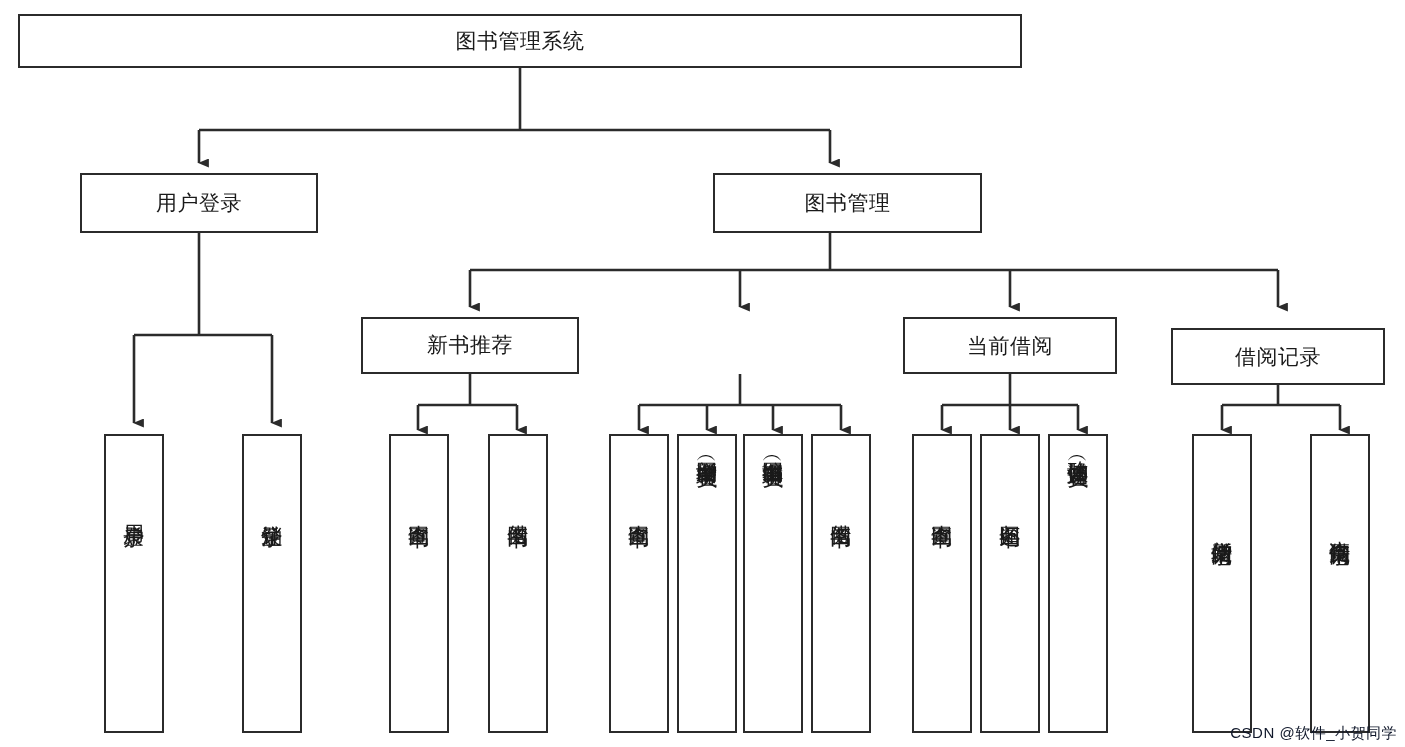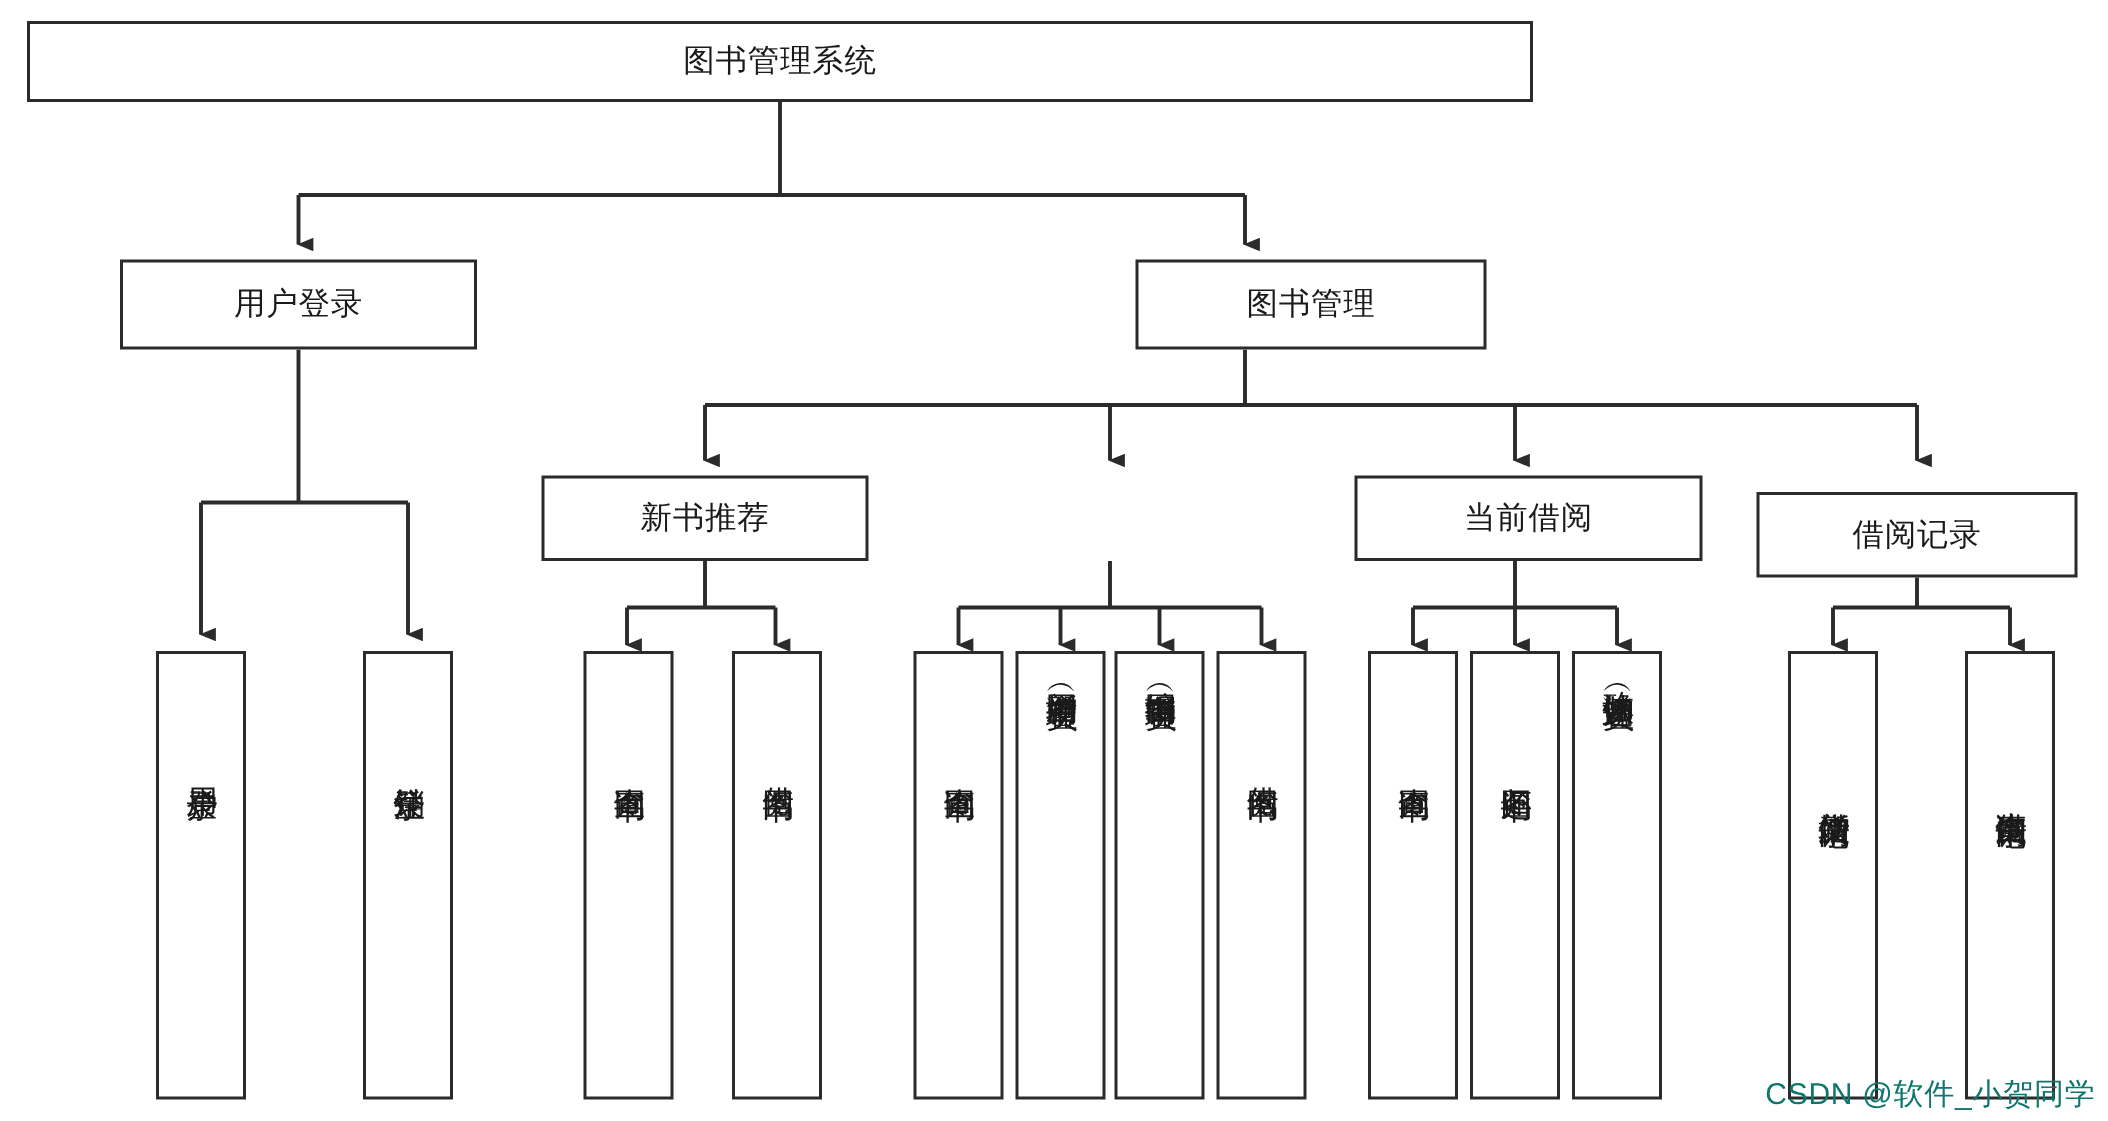--- a/index.html
+++ b/index.html
@@ -59,22 +59,22 @@
   .node.vertical.pad-mid {
     padding-top: 72px;
   }
   .node.vertical.pad-low {
     padding-top: 88px;
   }
   .watermark {
     position: absolute;
     right: 8px;
     bottom: 4px;
-    font-size: 20px;
-    color: #0f766e;
+    font-size: 15px;
+    color: #0f172a;
     letter-spacing: 0.5px;
     white-space: nowrap;
     pointer-events: none;
   }
 </style>
 </head>
 <body>
 
 <div id="canvas">
 
@@ -130,30 +130,30 @@
   </svg>
 
   <div class="node horizontal" style="left:18px; top:14px; width:1004px; height:54px;">
     <span class="node-label">图书管理系统</span>
   </div>
 
   <div class="node horizontal" style="left:80px; top:173px; width:238px; height:60px;">
     <span class="node-label">用户登录</span>
   </div>
 
-  <div class="node horizontal" style="left:713px; top:173px; width:234px; height:60px;margin-left:44px;">
+  <div class="node horizontal" style="left:713px; top:173px; width:269px; height:60px;">
     <span class="node-label">图书管理</span>
   </div>
 
   <div class="node horizontal" style="left:361px; top:317px; width:218px; height:57px;font-family:Liberation Serif, serif;">
     <span class="node-label">新书推荐</span>
   </div>
 
 
-  <div class="node horizontal" style="left:903px; top:317px; width:232px; height:57px;">
+  <div class="node horizontal" style="left:903px; top:317px; width:214px; height:57px;">
     <span class="node-label">当前借阅</span>
   </div>
 
   <div class="node horizontal" style="left:1171px; top:328px; width:214px; height:57px;">
     <span class="node-label">借阅记录</span>
   </div>
 
   <div class="node vertical pad-mid" style="left:104px; top:434px; width:60px; height:299px;">
     <span class="node-label">用户登录</span>
   </div>

